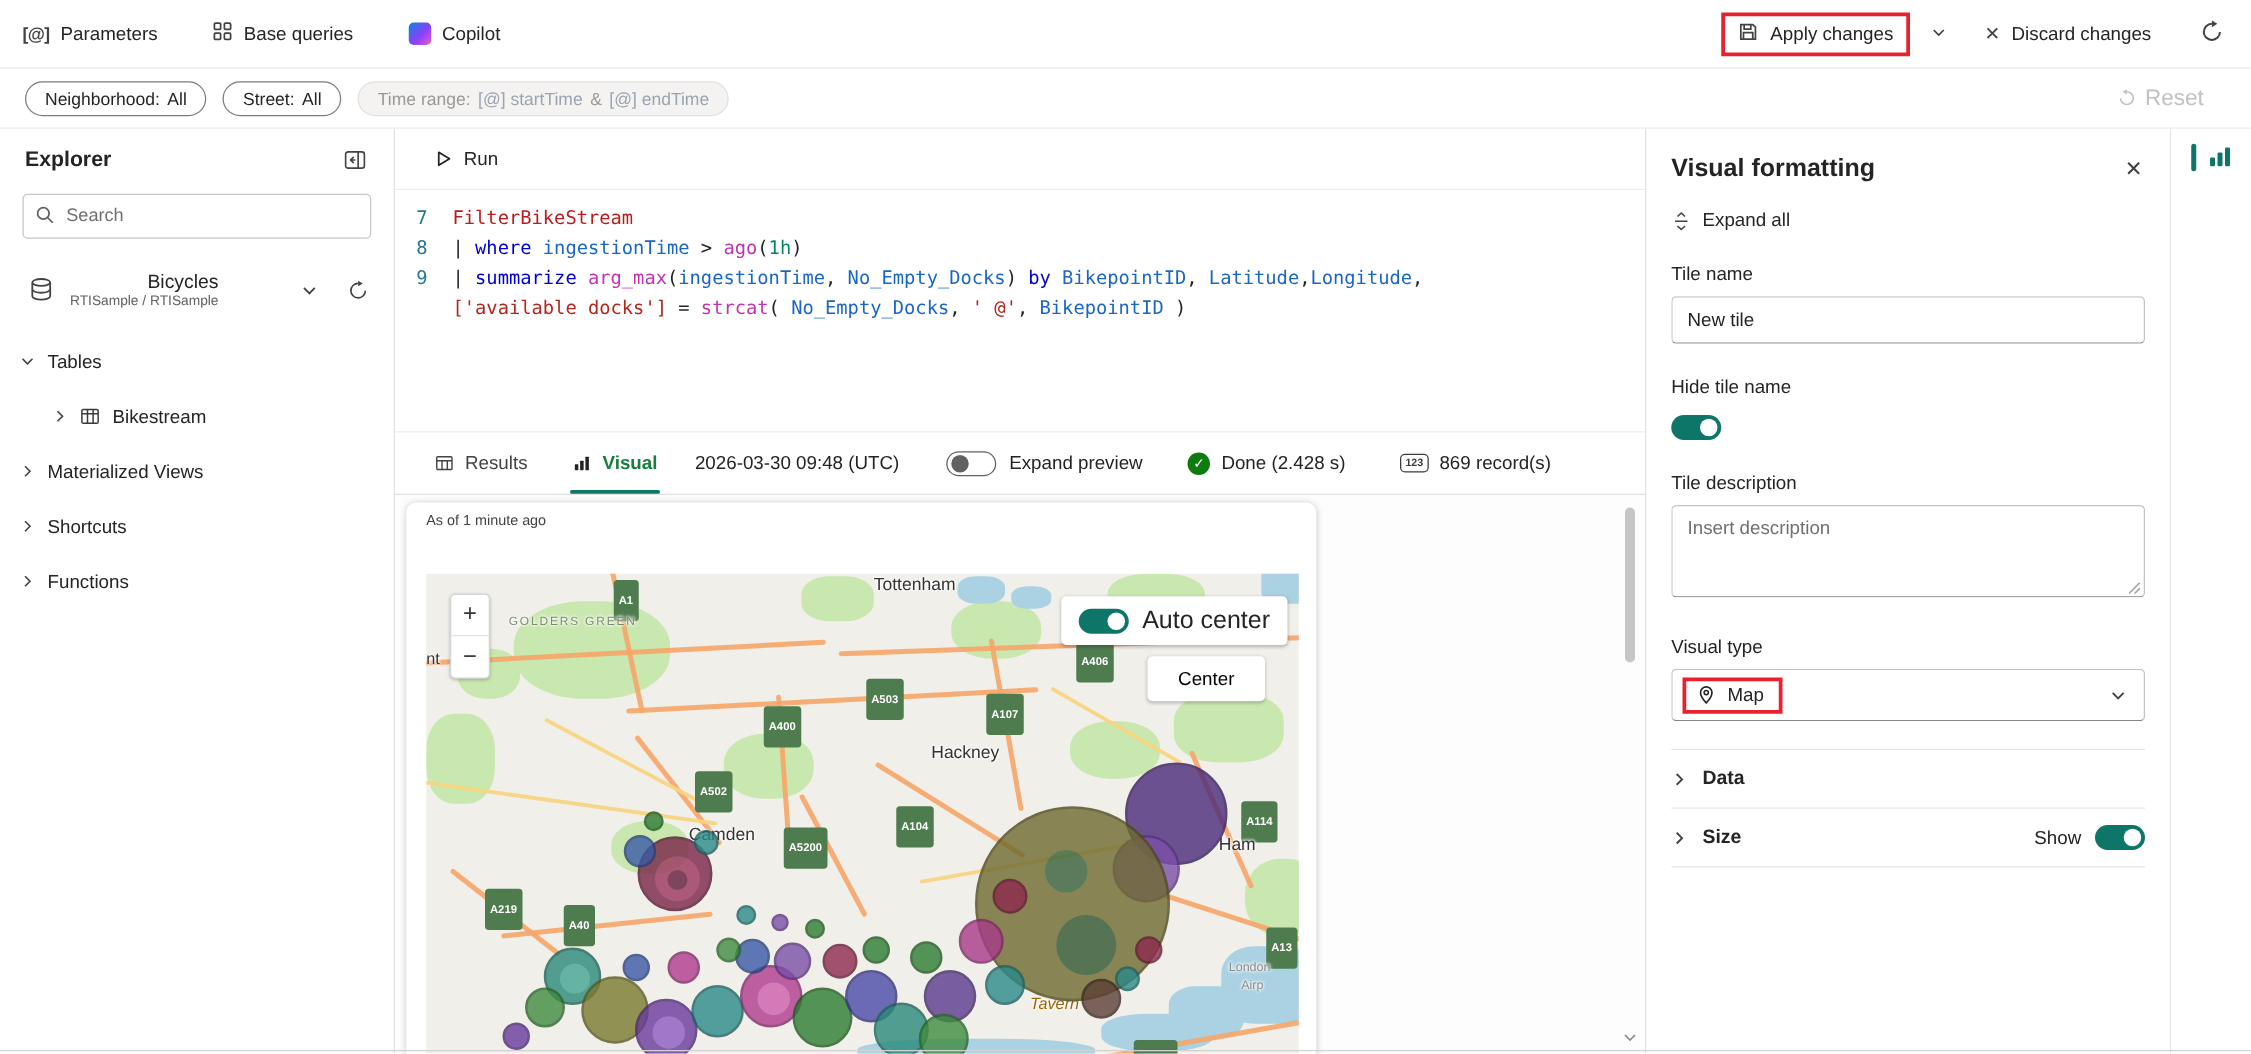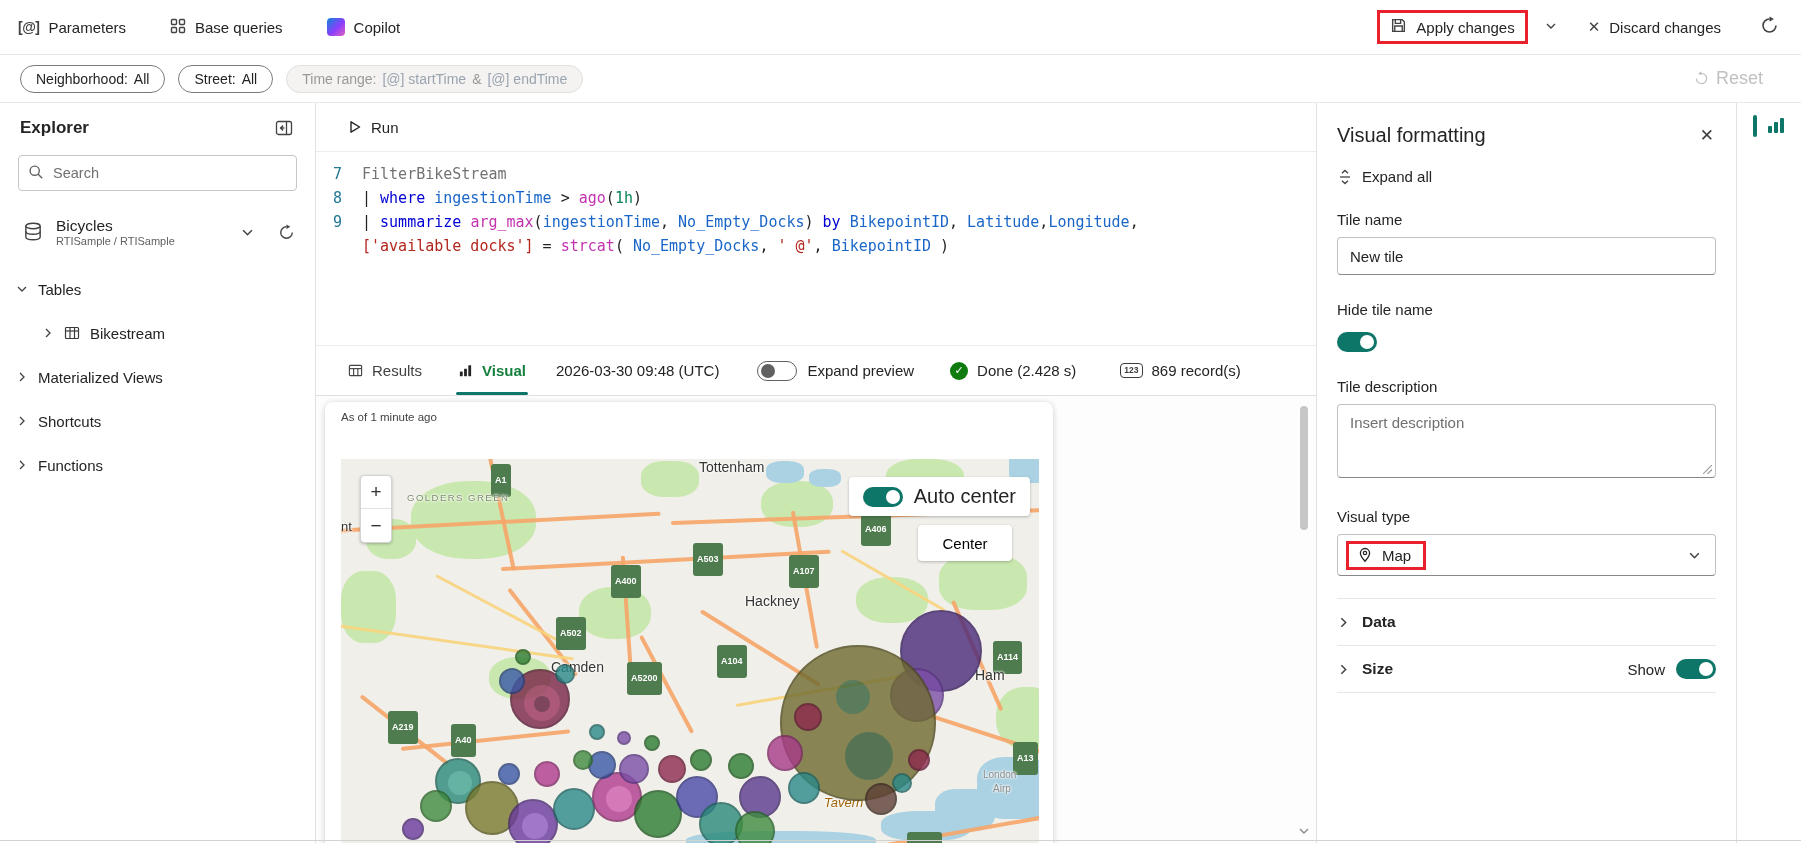--- a/index.html
+++ b/index.html
@@ -29,37 +29,37 @@
 
   
   #explorer { position:absolute; left:0; top:103px; width:316px; bottom:0; border-right:1px solid #e2e2e2; background:#fff; padding-top:14px; }
   .exp-head { display:flex; align-items:center; justify-content:space-between; padding:0 20px; }
   .exp-title { font-size:17px; font-weight:700; }
   .icon-btn { background:none; border:none; padding:2px; cursor:pointer; display:flex; align-items:center; }
   .search-wrap { position:relative; margin:16px 18px 0; }
   .search-wrap svg { position:absolute; left:10px; top:9px; }
   .search-wrap input { width:100%; height:36px; border:1px solid #c8c6c4; border-radius:4px; padding:0 10px 0 34px; font-size:14.5px; font-family:inherit; color:#242424; outline:none; }
   .db-row { margin-top:26px; padding:0 18px 0 22px; display:flex; align-items:center; gap:12px; }
-  .db-text { line-height:1.15; }
+  .db-text { line-height:1.15;text-align:right; }
   .db-name { font-size:15.5px; }
   .db-sub { font-size:11px; color:#616161; }
   .db-actions { margin-left:auto; display:flex; align-items:center; gap:20px; }
   .tree { margin-top:20px; }
   .tree-row { display:flex; align-items:center; gap:10px; height:44px; padding-left:16px; font-size:15px; cursor:pointer; }
   .tree-row.child { padding-left:42px; }
 
   
   #main { position:absolute; left:316px; top:103px; width:1000px; bottom:0; background:#fff; }
   #query-toolbar { height:49px; border-bottom:1px solid #ededed; display:flex; align-items:center; padding-left:32px; }
   .run-btn { display:flex; align-items:center; gap:9px; font-size:15px; background:none; border:none; cursor:pointer; font-family:inherit; color:#242424; }
   #code-editor { padding-top:10px; height:182px; }
   .code-line { display:flex; font-family:"DejaVu Sans Mono","Liberation Mono",monospace; font-size:15px; line-height:24px; }
   .line-no { width:46px; text-align:right; padding-right:20px; color:#237893; flex:none; }
   .code-text { white-space:pre; }
-  .tk-id { color:#737373;margin-top:12px; } .tk-kw { color:#0000d4; } .tk-col { color:#1a66c8; }
+  .tk-id { color:#b91c1c;margin-top:12px; } .tk-kw { color:#0000d4; } .tk-col { color:#1a66c8; }
   .tk-fn { color:#c333b0; } .tk-str { color:#b3261e; } .tk-op { color:#242424; } .tk-num { color:#098658; }
 
   #results-bar { position:absolute; left:0; top:242px; width:100%; height:51px; border-top:1px solid #ededed; border-bottom:1px solid #e0e0e0;
                  display:flex; align-items:center; padding-left:32px; }
   .tab { display:flex; align-items:center; gap:9px; height:100%; font-size:15px; color:#424242; position:relative; cursor:pointer; }
   .tab.active { color:#15803d; font-weight:700; }
   .tab.active::after { content:""; position:absolute; left:-2px; right:-2px; bottom:0; height:3px; background:#0e7569; border-radius:2px; }
   .rb-ts { margin-left:30px; font-size:15px; }
   .rb-toggle-group { margin-left:38px; display:flex; align-items:center; gap:10px; font-size:15px; }
   .rb-status { margin-left:36px; display:flex; align-items:center; gap:9px; font-size:15px; }
@@ -90,21 +90,21 @@
   .autocenter { position:absolute; right:9px; top:18px; height:39px; background:#fff; border-radius:4px; box-shadow:0 1px 3px rgba(0,0,0,.25);
                 display:flex; align-items:center; gap:11px; padding:0 14px; z-index:6; font-size:20px; }
   .center-btn { position:absolute; right:27px; top:66px; width:94px; height:36px; background:#fff; border:none; border-radius:4px; box-shadow:0 1px 3px rgba(0,0,0,.25); z-index:6; font-size:15px; font-family:inherit; cursor:pointer; }
   #main-scrollbar { position:absolute; right:6px; top:297px; width:12px; bottom:0; }
   .sb-thumb { position:absolute; left:2px; top:6px; width:8px; height:124px; background:#c6c6c6; border-radius:4px; }
   .sb-arrow { position:absolute; left:0; bottom:6px; width:12px; text-align:center; color:#8a8a8a; font-size:11px; }
 
   
   #format-panel { position:absolute; left:1316px; top:103px; width:421px; bottom:0; border-left:1px solid #e2e2e2; border-right:1px solid #e2e2e2; background:#fff; padding:0 20px; }
   .fp-head { margin-top:20px; display:flex; align-items:center; justify-content:space-between; }
-  .fp-title { font-size:20px; font-weight:400; }
+  .fp-title { font-size:20px; font-weight:700; }
   .fp-expand { margin-top:20px; display:flex; align-items:center; gap:9px; font-size:15px; background:none; border:none; cursor:pointer; font-family:inherit; color:#242424; }
   .fp-label { margin-top:26px; font-size:15px; }
   .fp-input { margin-top:9px; width:100%; height:38px; border:1px solid #c4c2c0; border-bottom-color:#8a8886; border-radius:4px; padding:0 12px; font-size:15px; font-family:inherit; color:#242424; outline:none; }
   .fp-toggle-row { margin-top:14px; }
   .fp-textarea-wrap { position:relative; margin-top:9px; }
   .fp-textarea { width:100%; height:74px; border:1px solid #c4c2c0; border-bottom-color:#8a8886; border-radius:4px; padding:9px 12px; font-size:15px; font-family:inherit; resize:none; outline:none; color:#242424; }
   .fp-textarea::placeholder, .fp-input::placeholder, .search-wrap input::placeholder { color:#707070; }
   .grip { position:absolute; right:4px; bottom:8px; }
   .fp-select { margin-top:9px; width:100%; height:42px; border:1px solid #c4c2c0; border-bottom-color:#8a8886; border-radius:4px; display:flex; align-items:center; justify-content:space-between; padding:0 14px 0 8px; cursor:pointer; background:#fff; }
   .sel-left { display:flex; align-items:center; gap:9px; border:3px solid #e8212d; padding:3px 12px 3px 8px; font-size:15px; }

